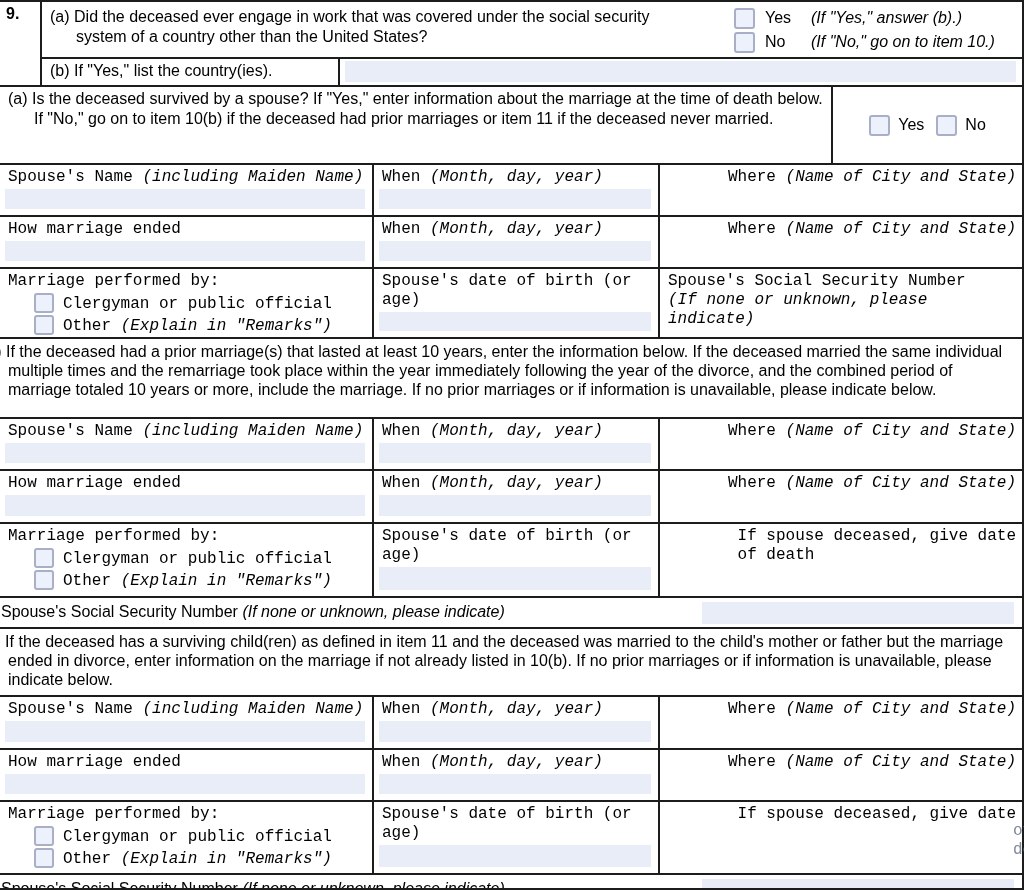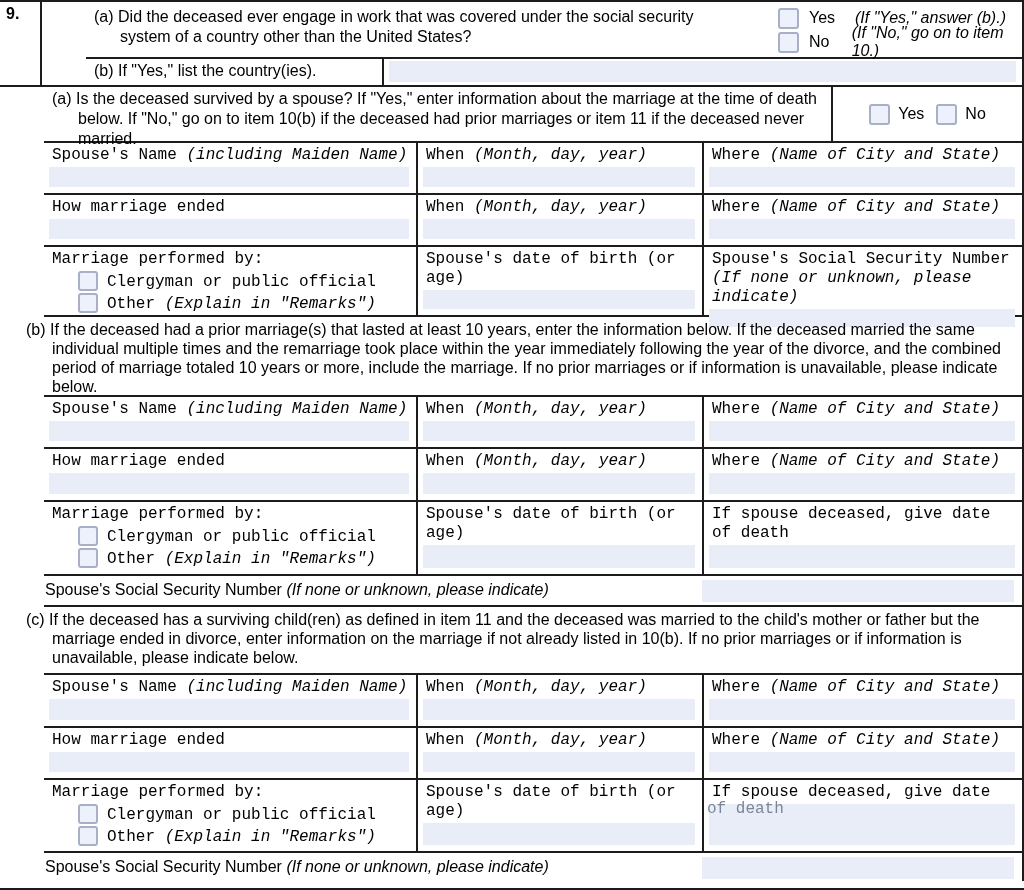--- a/index.html
+++ b/index.html
@@ -6,45 +6,45 @@
     --field:#e9edf8; --cbfill:#edf1fb; --cbborder:#a8afc6; --line:#1c1c1c; --muted:#7d8698;
   }
   *{box-sizing:border-box; margin:0; padding:0;}
   html,body{background:#fff;}
   body{font-family:"Liberation Sans","DejaVu Sans",sans-serif; font-size:16px; color:#000;}
   .form{width:1024px; height:890px; border-top:2px solid var(--line); border-bottom:2px solid var(--line); overflow:hidden; background:#fff;}
   .block{display:flex; align-items:stretch;}
   .block + .block{border-top:2px solid var(--line);}
   .gutter{width:42px; flex:0 0 42px; border-right:2px solid var(--line); font-weight:bold; font-size:16px; padding:3px 0 0 6px;}
   .bmain{flex:1; min-width:0; border-right:2px solid var(--line);}
-  .row{display:flex; align-items:stretch;margin-left:44px;}
+  .row{display:flex; align-items:stretch;}
   .bordertop{border-top:2px solid var(--line);}
   .cell{min-width:0;}
   .brd-r{border-right:2px solid var(--line);}
   
   .r9a{height:55px;}
   .q9a{flex:0 0 664px; padding:5px 6px 0 8px;}
   .hang{text-indent:-26px; padding-left:26px; line-height:20px;}
   .yn9{flex:1; padding:4px 0 0 28px;}
   .ynline{display:flex; align-items:center; height:24px;}
   .checkbox{display:inline-block; width:21px; height:21px; background:var(--cbfill); border:2px solid var(--cbborder); border-radius:3px; flex:0 0 auto;}
   .ynline .lab{margin-left:10px; width:46px;}
   .hint{font-style:italic;}
   .r9b{height:28px;}
   .b9l{flex:0 0 298px; padding:3px 6px 0 8px; white-space:nowrap;}
   .b9f{flex:1; display:flex;}
   .b9f .field{flex:1; margin:2px 6px 3px 5px;}
   
-  .r10a{height:54px;}
+  .r10a{height:76px;}
   .q10{flex:1; padding:2px 6px 0 8px; border-right:2px solid var(--line);}
   .yn10{flex:0 0 189px; display:flex; align-items:center; justify-content:center; gap:12px;}
   .yn10 .lab{margin-left:8px;}
   .ynpair{display:flex; align-items:center;}
   
-  .c1{flex:0 0 374px;} .c2{flex:0 0 286px;} .c3{flex:1;}
+  .c1{flex:0 0 374px;} .c2{flex:0 0 286px;} .c3{flex:1;align-items:flex-end;}
   .tcell{display:flex; flex-direction:column;font-family:Liberation Mono, monospace;}
   .lbl{padding:3px 6px 0 8px; line-height:19px;}
   .field{background:var(--field); min-height:18px;}
   .tcell .field{flex:1; margin:2px 7px 6px 5px;}
   .h52{height:52px;} .h53{height:53px;} .h70{height:70px;} .h74{height:74px;} .h73{height:73px;}
   .cbline{display:flex; align-items:flex-end; margin:2px 0 0 34px;}
   .cbline .checkbox{width:20px; height:20px;}
   .cbline .cbl{margin-left:9px; white-space:nowrap;}
   .ssnrow{display:flex; align-items:flex-start;}
   .h31{height:31px;} .h30{height:30px;}

